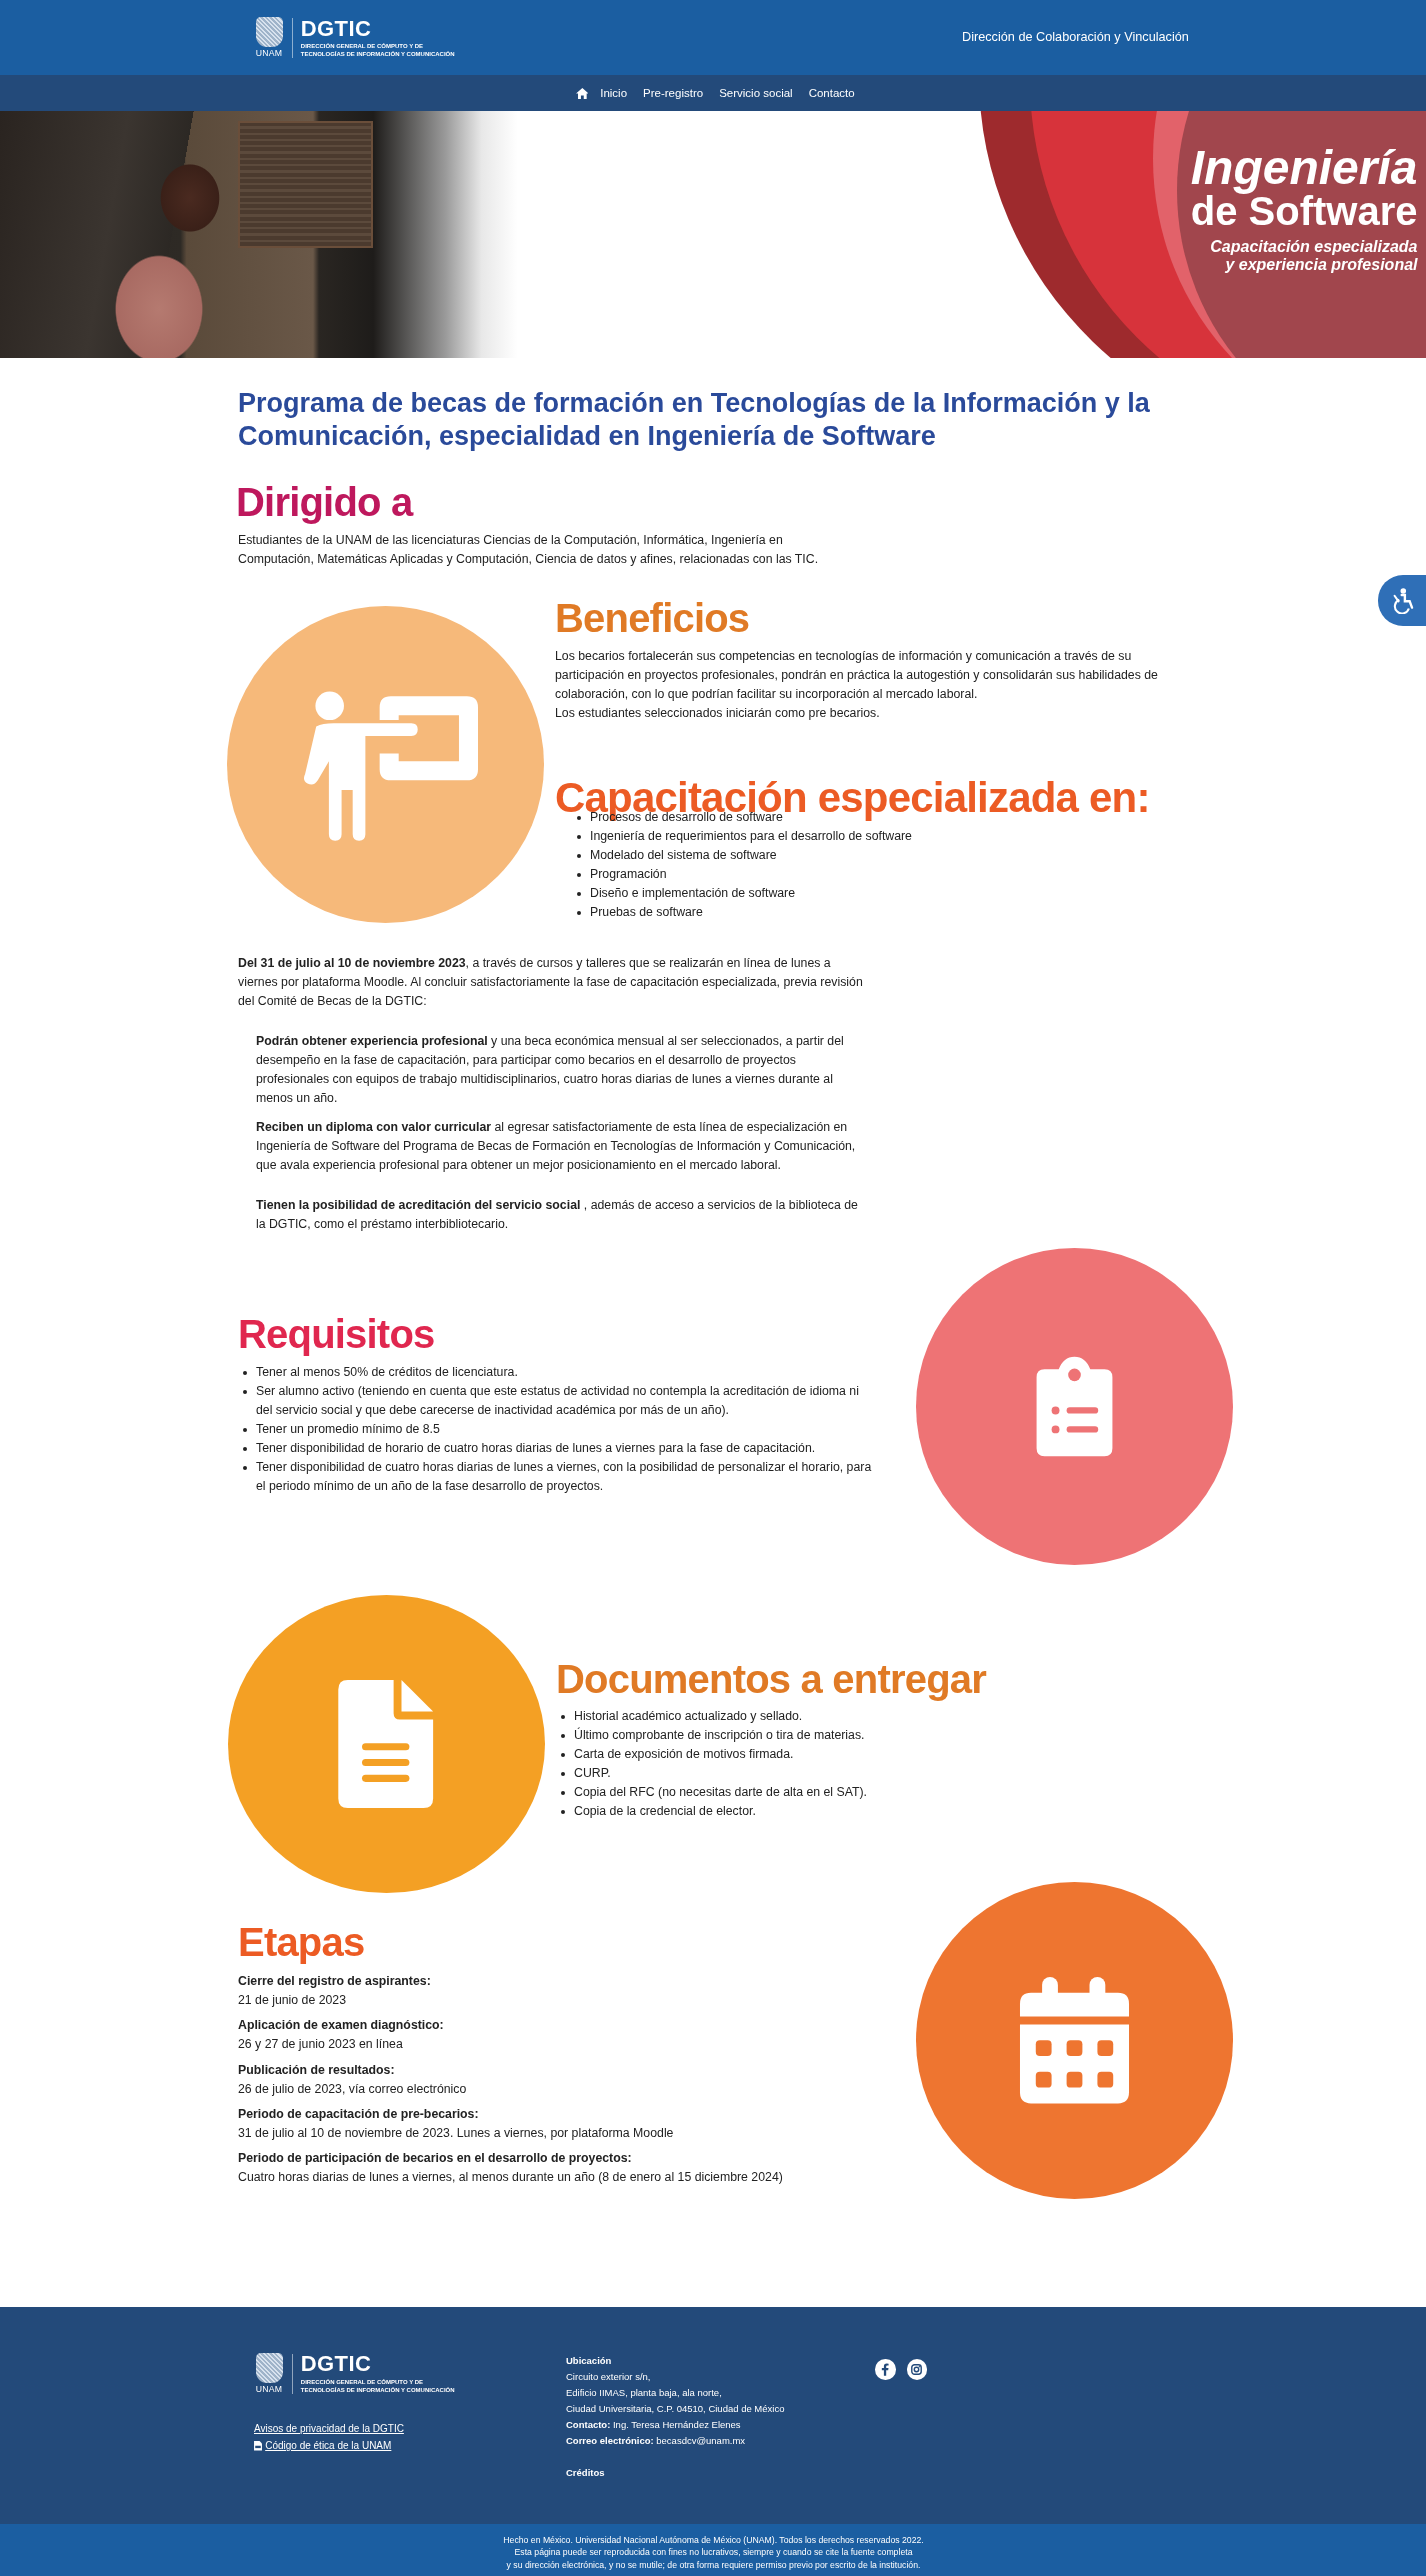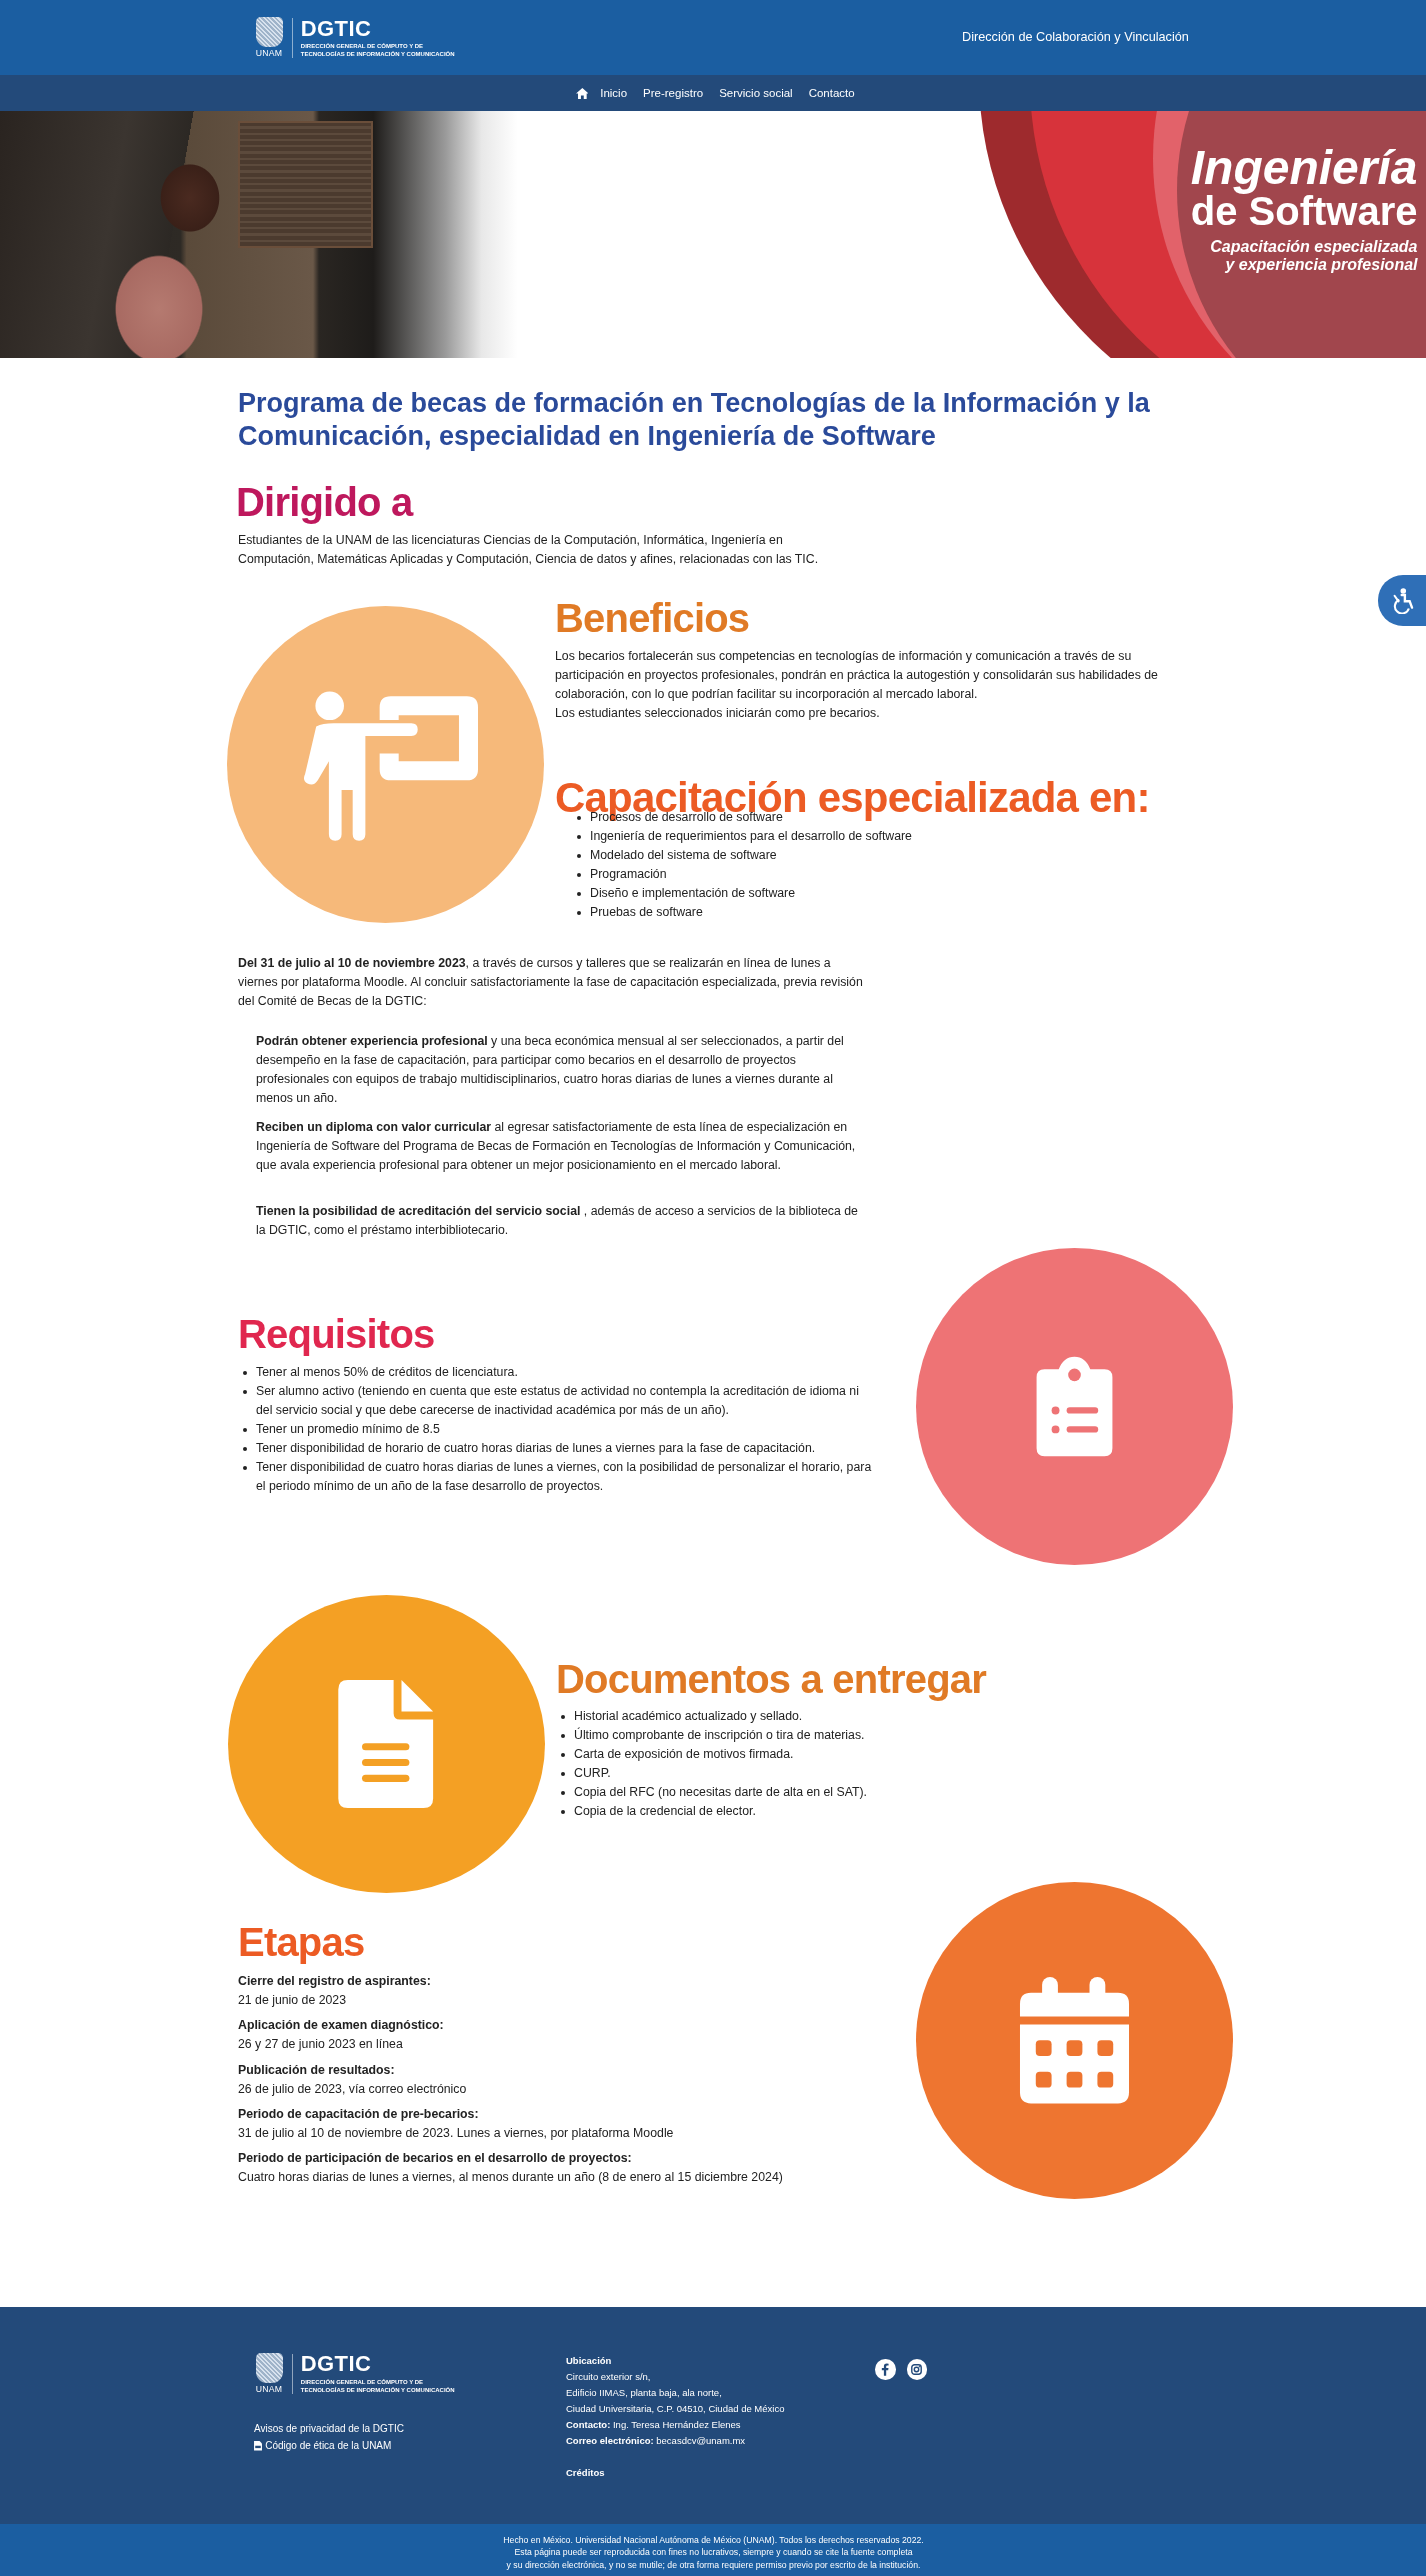--- a/index.html
+++ b/index.html
@@ -47,21 +47,21 @@
   ul.list { list-style: none; }
   ul.list li { position: relative; padding-left: 18px; font-size: 12.3px; line-height: 19px; color: #222; }
   ul.list li::before { content: ""; position: absolute; left: 4.8px; top: 8px; width: 4px; height: 4px; border-radius: 50%; background: #222; }
 
   .circle { position: absolute; border-radius: 50%; display: flex; align-items: center; justify-content: center; }
 
   
   .footer { position: absolute; left: 0; top: 2307px; width: 1427px; height: 218px; background: #234a7a; }
   .footer .col2 { position: absolute; left: 566px; top: 46px; color: #fff; font-size: 9.5px; line-height: 16px; }
   .footer .col2 b { font-weight: bold; }
-  .footer .links { position: absolute; left: 254px; top: 114px; color: #fff; font-size: 10px; line-height: 16.6px; }
+  .footer .links { position: absolute; left: 254px; top: 114px; color: #fff; font-size: 10px; line-height: 16.6px; text-decoration: underline; }
   .footer .links a { color: #fff; text-decoration: none; display: flex; align-items: center; gap: 3.2px; }
   .footer .social { position: absolute; left: 875px; top: 52px; display: flex; gap: 11px; }
   .footer .social span { width: 20.6px; height: 20.6px; border-radius: 50%; background: #fff; display: flex; align-items: center; justify-content: center; }
   .bottombar { position: absolute; left: 0; top: 2524px; width: 1427px; height: 52px; background: #1b5ea1; color: #fff; font-size: 8.7px; line-height: 12.7px; text-align: center; padding-top: 9.5px; }
 </style>
 </head>
 <body>
 
 <div class="topbar">
   <div class="logo" style="left:254px; top:17.4px;">
@@ -141,21 +141,21 @@
     <li>Procesos de desarrollo de software</li>
     <li>Ingeniería de requerimientos para el desarrollo de software</li>
     <li>Modelado del sistema de software</li>
     <li>Programación</li>
     <li>Diseño e implementación de software</li>
     <li>Pruebas de software</li>
   </ul>
   <p class="p" style="position:absolute; left:238px; top:954px; width:626px;"><b>Del 31 de julio al 10 de noviembre 2023</b><span>, a través de cursos y talleres que se realizarán en línea de lunes a viernes por plataforma Moodle. Al concluir satisfactoriamente la fase de capacitación especializada, previa revisión del Comité de Becas de la DGTIC:</span></p>
   <div style="position:absolute; left:256px; top:1032px; width:602px;">
     <p class="p" style="margin-bottom:9.5px;"><b>Podrán obtener experiencia profesional</b><span> y una beca económica mensual al ser seleccionados, a partir del desempeño en la fase de capacitación, para participar como becarios en el desarrollo de proyectos profesionales con equipos de trabajo multidisciplinarios, cuatro horas diarias de lunes a viernes durante al menos un año.</span></p>
-    <p class="p" style="margin-bottom:27px;"><b>Reciben un diploma con valor curricular</b><span> al egresar satisfactoriamente de esta línea de especialización en Ingeniería de Software del Programa de Becas de Formación en Tecnologías de Información y Comunicación, que avala experiencia profesional para obtener un mejor posicionamiento en el mercado laboral.</span></p>
+    <p class="p" style="margin-bottom:21px;"><b>Reciben un diploma con valor curricular</b><span> al egresar satisfactoriamente de esta línea de especialización en Ingeniería de Software del Programa de Becas de Formación en Tecnologías de Información y Comunicación, que avala experiencia profesional para obtener un mejor posicionamiento en el mercado laboral.</span></p>
     <p class="p"><b>Tienen la posibilidad de acreditación del servicio social</b><span> , además de acceso a servicios de la biblioteca de la DGTIC, como el préstamo interbibliotecario.</span></p>
   </div>
 </section>
 
 <section>
   <h2 class="sec" style="position:absolute; left:238px; top:1312px; color:#e0274f;">Requisitos</h2>
   <ul class="list" style="position:absolute; left:238px; top:1363px; width:634px;">
     <li>Tener al menos 50% de créditos de licenciatura.</li>
     <li>Ser alumno activo (teniendo en cuenta que este estatus de actividad no contempla la acreditación de idioma ni del servicio social y que debe carecerse de inactividad académica por más de un año).</li>
     <li>Tener un promedio mínimo de 8.5</li>

